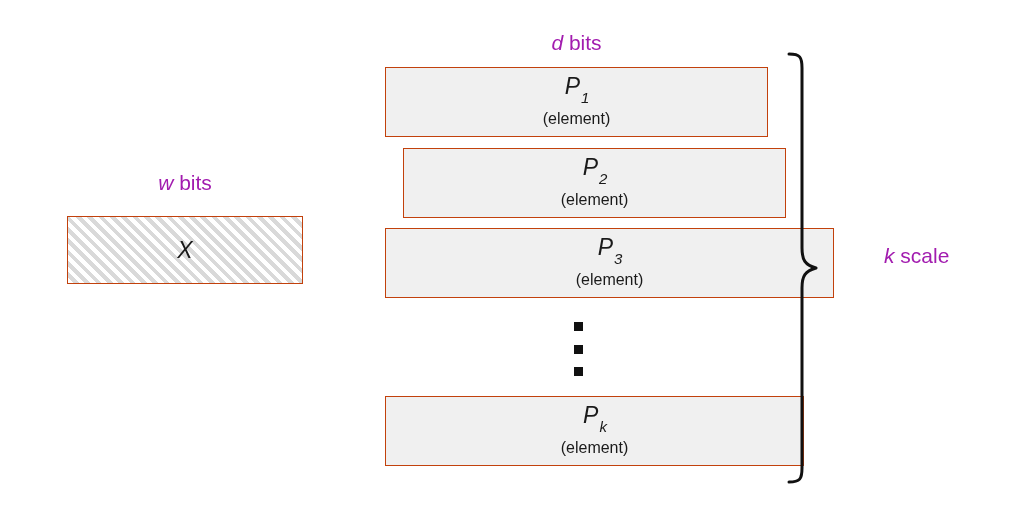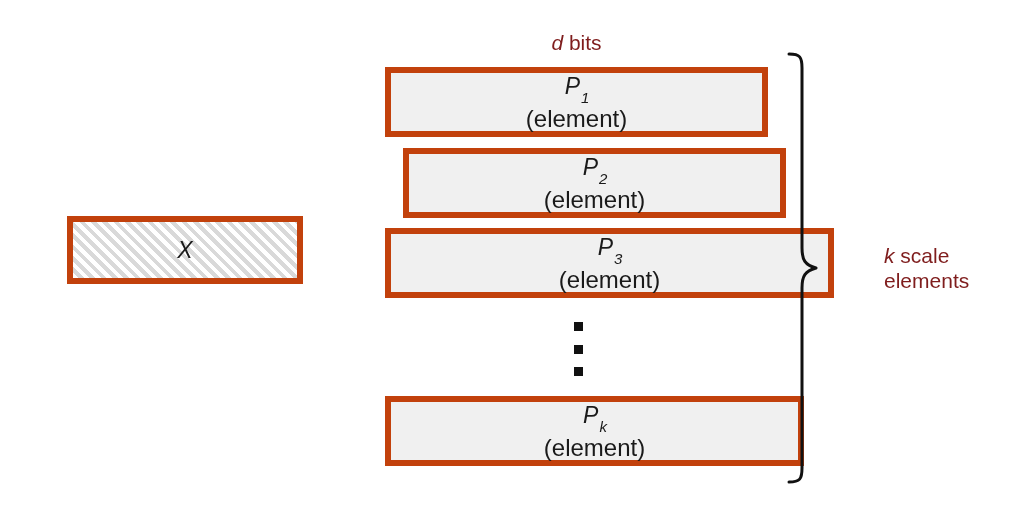--- a/index.html
+++ b/index.html
@@ -23,35 +23,35 @@
     top: 0;
     width: 1024px;
     height: 505px;
   }
 
   
   .label {
     position: absolute;
     font-size: 21px;
     line-height: 25px;
-    color: #7f1d1d;
+    color: #a21caf;
     white-space: nowrap;
   }
   .label .sym {
     font-style: italic;
   }
   .label.centered {
     text-align: center;
   }
 
   
   .box {
     position: absolute;
     box-sizing: border-box;
-    border: 6px solid #c2410c;
+    border: 1px solid #c2410c;
     background: #f0f0f0;
     display: flex;
     flex-direction: column;
     align-items: center;
     justify-content: center;
   }
   .box .box-title {
     font-size: 23px;
     line-height: 24px;
     font-style: italic;
@@ -59,21 +59,21 @@
     display: inline-block;
   }
   .box .box-title .sub {
     font-size: 15px;
     vertical-align: sub;
     position: relative;
     top: 3px;
     left: 1px;
   }
   .box .box-sub {
-    font-size: 24px;
+    font-size: 16px;
     line-height: 22px;
     color: #1a1a1a;
     margin-top: 1px;
   }
 
   
   .box.hatched {
     background-color: #ffffff;
     background-image: repeating-linear-gradient(
       45deg,
@@ -108,20 +108,23 @@
   #brace-svg {
     position: absolute;
     overflow: visible;
   }
 </style>
 </head>
 <body>
 
 <div id="diagram-root">
 
+  <div class="label centered" style="left:67px; top:170px; width:236px;">
+    <span class="sym">w</span><span>&nbsp;</span><span>bits</span>
+  </div>
 
   <div class="box hatched" style="left:67px; top:216px; width:236px; height:68px;">
     <span class="box-title">
       <span class="glyph">X</span>
     </span>
   </div>
 
   <div class="label centered" style="left:385px; top:30px; width:383px;">
     <span class="sym">d</span><span>&nbsp;</span><span>bits</span>
   </div>
@@ -157,16 +160,15 @@
              C 14 4, 16 7, 16 18
              L 16 198
              C 16 210, 19 215, 30 218
              C 19 221, 16 226, 16 238
              L 16 418
              C 16 429, 14 432, 3 432" stroke="#111111" stroke-width="3" stroke-linecap="round" stroke-linejoin="round" fill="none"></path>
   </svg>
 
   <div class="label" style="left:884px; top:243px; text-align:left;">
     <div><span class="sym">k</span><span> scale</span></div>
-    <div>elements</div>
   </div>
 
 </div>
 
 </body></html>

